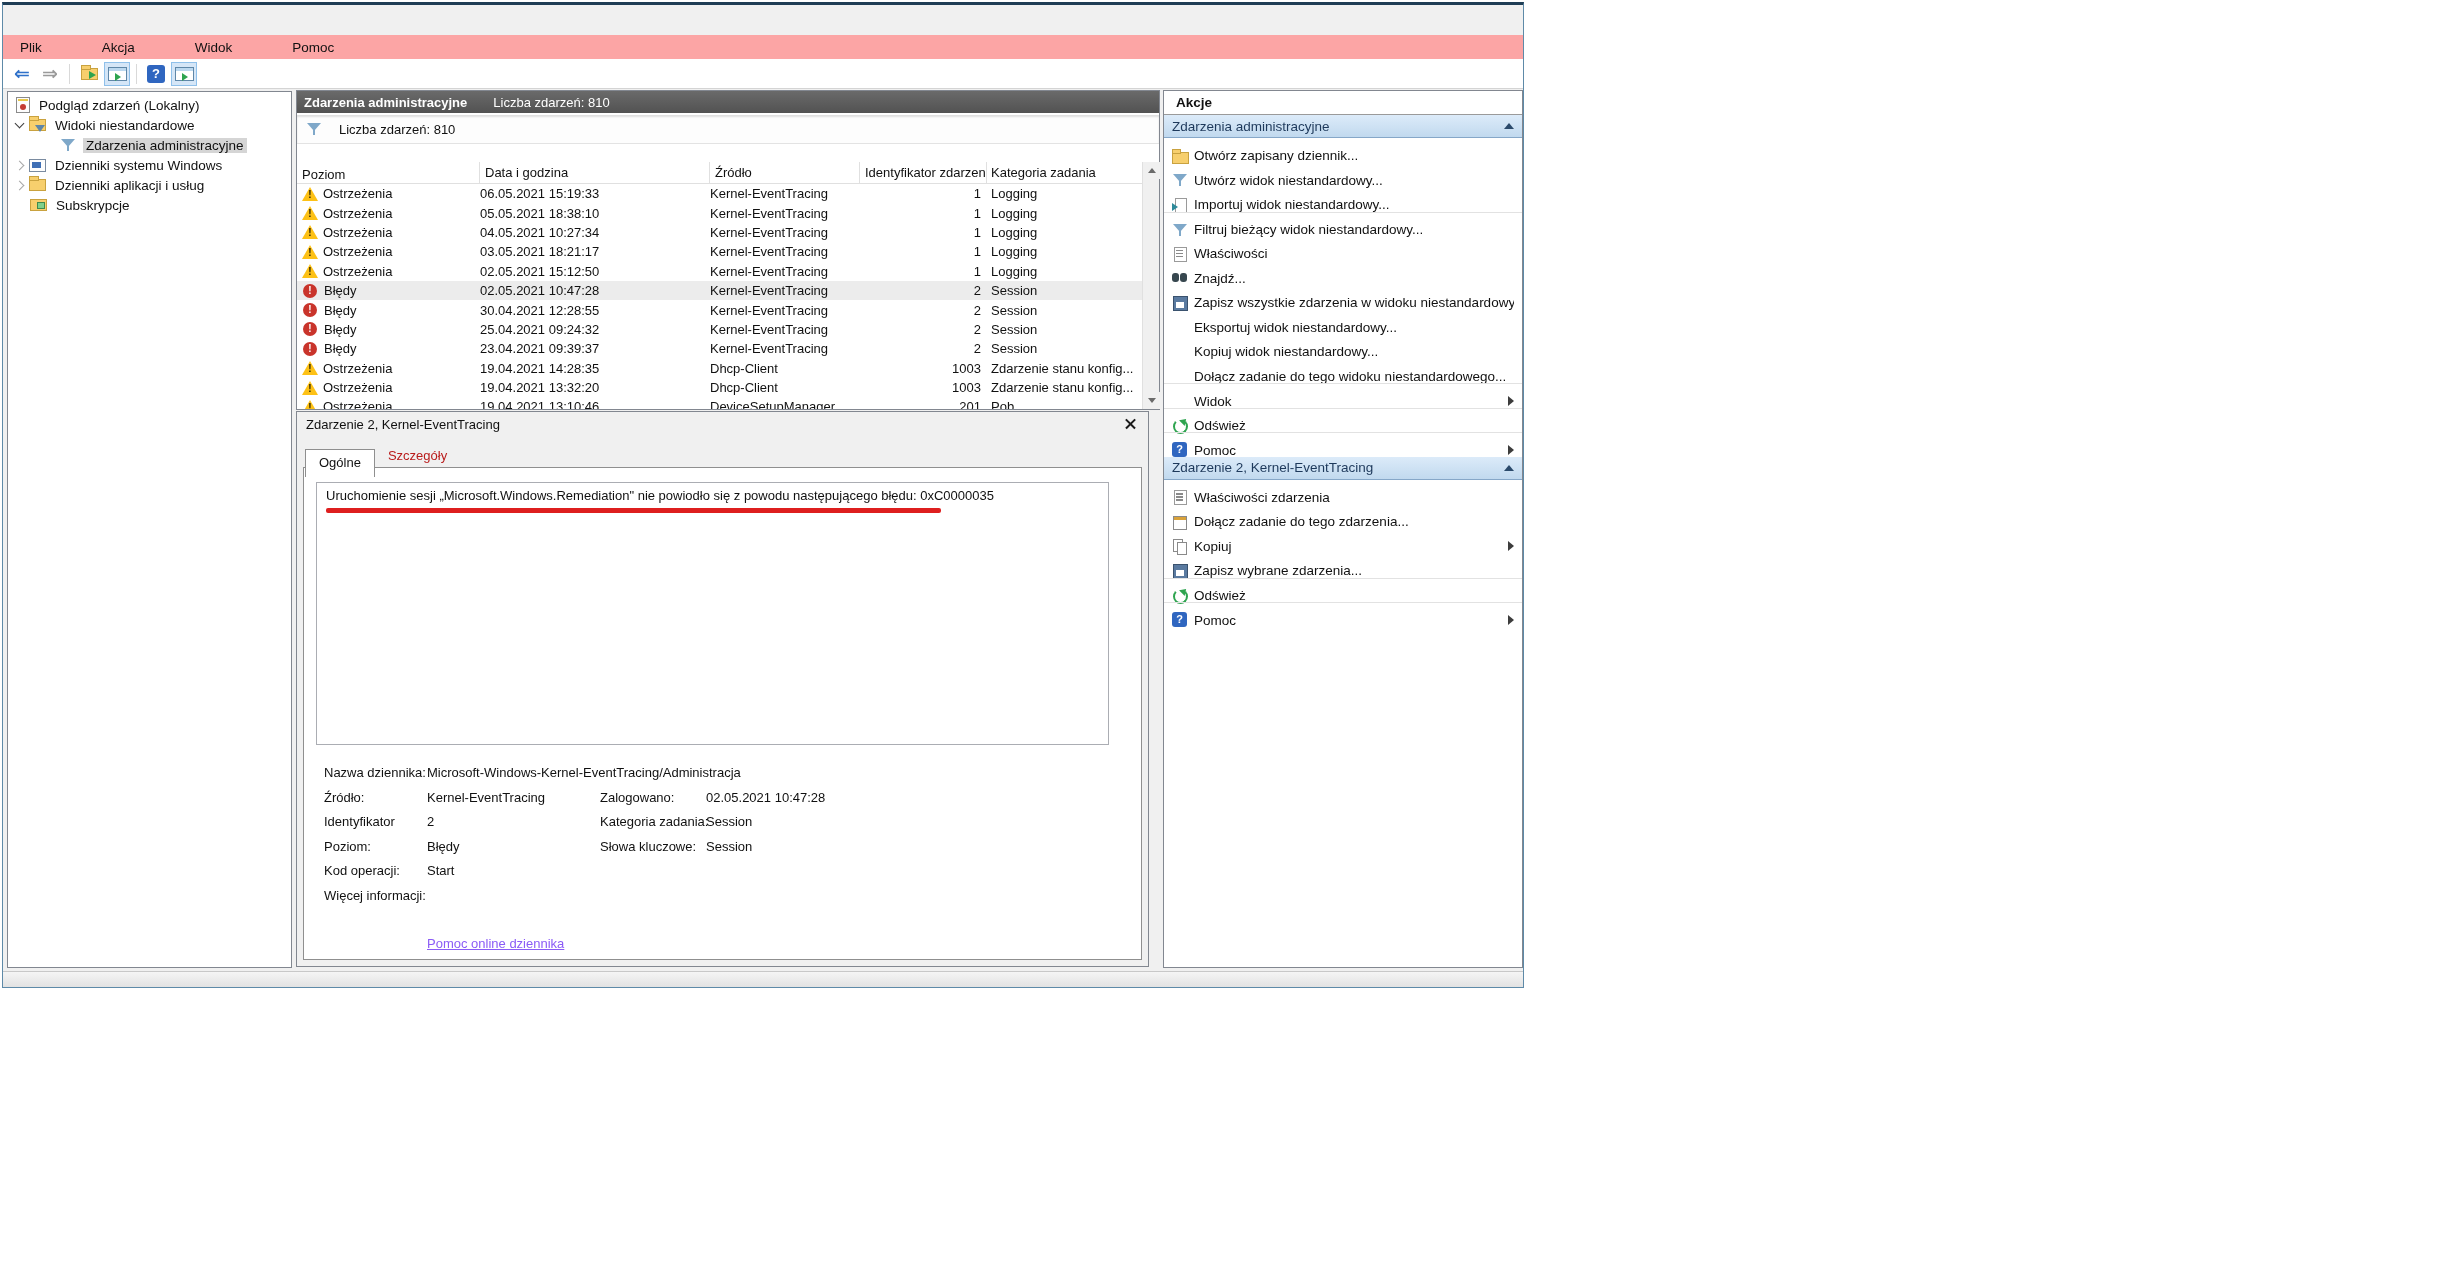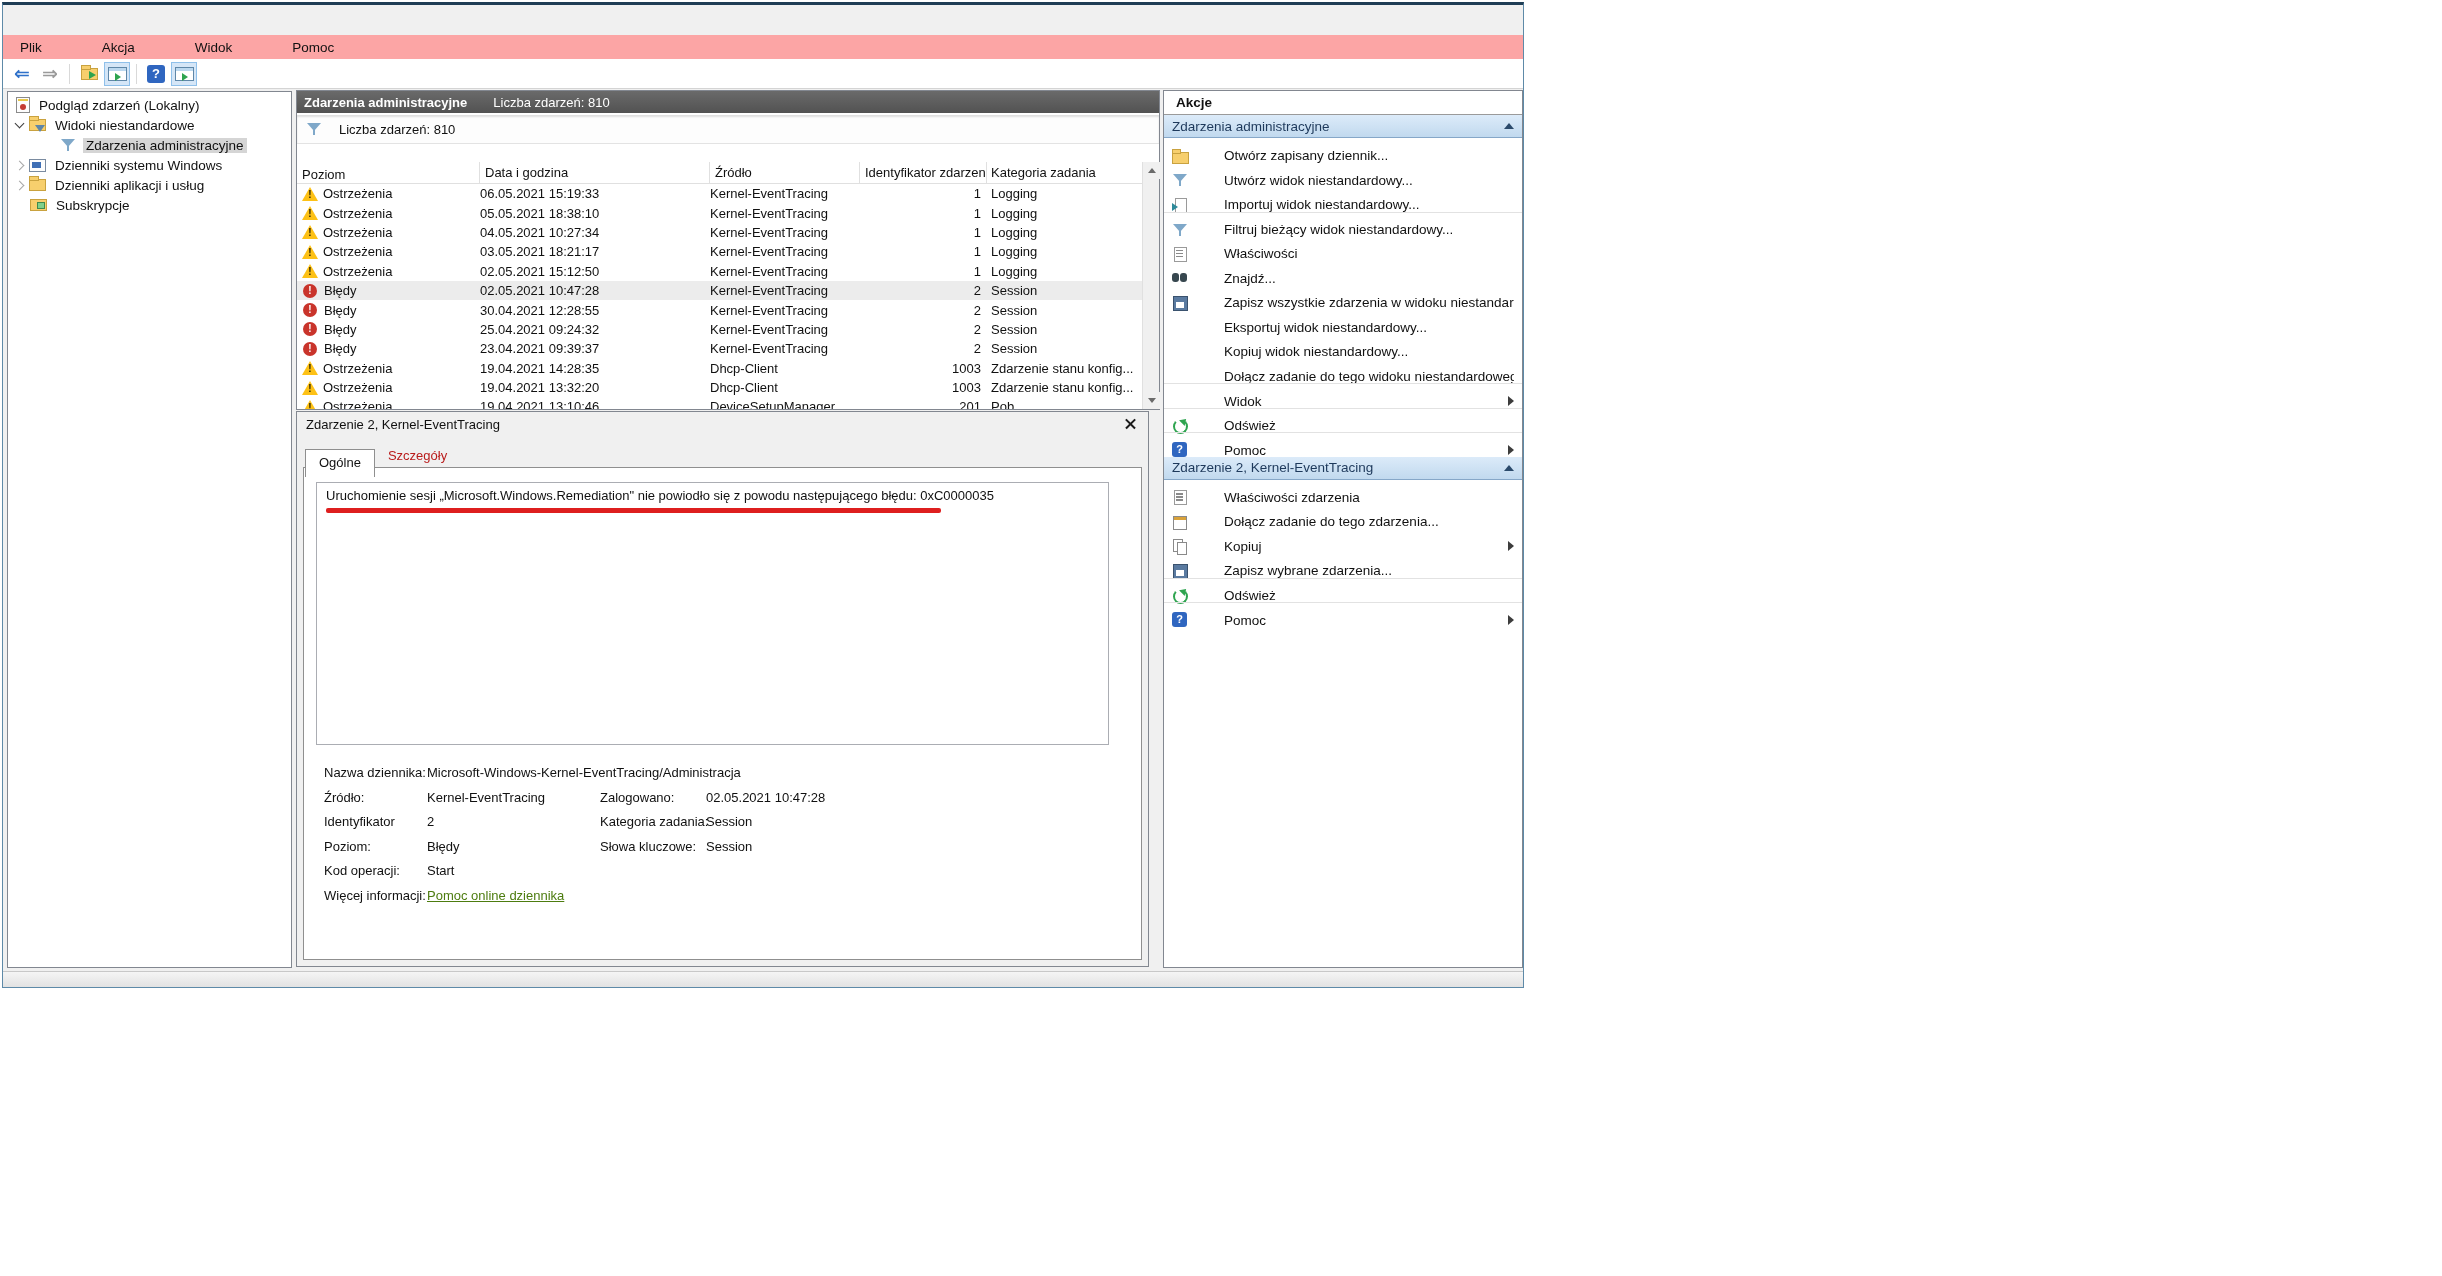--- a/index.html
+++ b/index.html
@@ -128,32 +128,32 @@
   .tab.active { background:#fff; border:1px solid #8f8f8f; border-bottom:none; height:28px;margin-top:9px; }
   .tab.inactive { margin-top:3px; color:#b91c1c; }
   .d-body { position:absolute; left:6px; right:6px; top:55px; bottom:6px; background:#fff; border:1px solid #8f8f8f; }
   .msgbox { position:absolute; left:12px; top:14px; width:793px; height:263px; background:#fff;
     border:1px solid #abadb3; font-size:13px; padding:5px 9px; }
   .redline { position:absolute; left:9px; top:25px; width:615px; height:5px; background:#de1f1f; border-radius:2px; }
   .fields { position:absolute; left:0; top:297px; right:0; font-size:13px; }
   .frow { position:relative; height:24.5px; }
   .fl1 { position:absolute; left:20px; } .fv1 { position:absolute; left:123px; }
   .fl2 { position:absolute; left:296px; } .fv2 { position:absolute; left:402px; }
-  .link { color:#4d7c0f; text-decoration:underline; }
+  .link { color:#8b5cf6; text-decoration:underline;margin-top:48px; }
 
   
   .actions { position:absolute; left:1160px; top:1px; width:360px; bottom:3px; background:#fff;
     border:1px solid #828790; font-size:13.5px; }
   .a-title { height:24px; display:flex; align-items:center; padding-left:12px; font-weight:bold;
     font-size:13.5px; border-bottom:1px solid #9a9a9a; }
   .a-sec { height:23px; background:linear-gradient(#dcebf9,#c1d9ee); border-bottom:1px solid #86a7c8;
     display:flex; align-items:center; padding:0 8px; color:#1e395b; }
   .a-sec .collapse { margin-left:auto; width:0; height:0;
     border-left:5px solid transparent; border-right:5px solid transparent; border-bottom:6px solid #2b4a6b; }
-  .a-item { height:24.5px; display:flex; align-items:center; padding:11px 8px 0 8px; position:relative;gap:30px; }
+  .a-item { height:24.5px; display:flex; align-items:center; padding:11px 8px 0 8px; position:relative; }
   .a-item.sep { border-top:1px solid #e2e2e2; }
   .a-item .alabel { margin-left:6px; white-space:nowrap; overflow:hidden; }
   .a-item .sub { margin-left:auto; width:0; height:0;
     border-top:5px solid transparent; border-bottom:5px solid transparent; border-left:6px solid #3c3c3c; }
   .ai { width:16px; height:16px; position:relative; flex:none; display:inline-block; }
   .ai-folder { } .ai-folder::before { content:""; position:absolute; left:0; top:4px; width:15px; height:10px; background:#f7cf6d; border:1px solid #c9a23f; }
   .ai-folder::after { content:""; position:absolute; left:0; top:1px; width:7px; height:3px; background:#f7cf6d; border:1px solid #c9a23f; }
   .ai-funnel::before { content:""; position:absolute; left:1px; top:2px; width:0; height:0;
     border-left:7px solid transparent; border-right:7px solid transparent; border-top:8px solid #7fa8c9; }
   .ai-funnel::after { content:""; position:absolute; left:7px; top:8px; width:2px; height:6px; background:#7fa8c9; }

